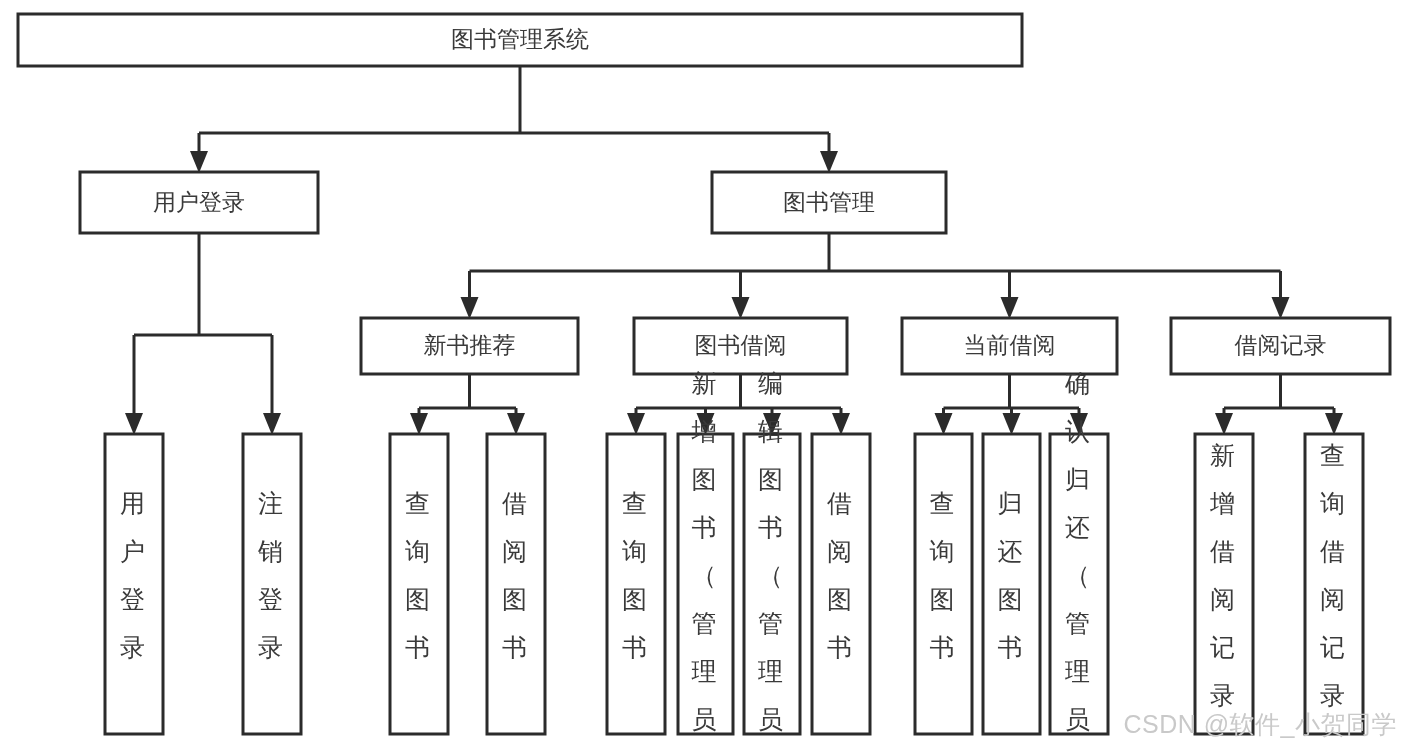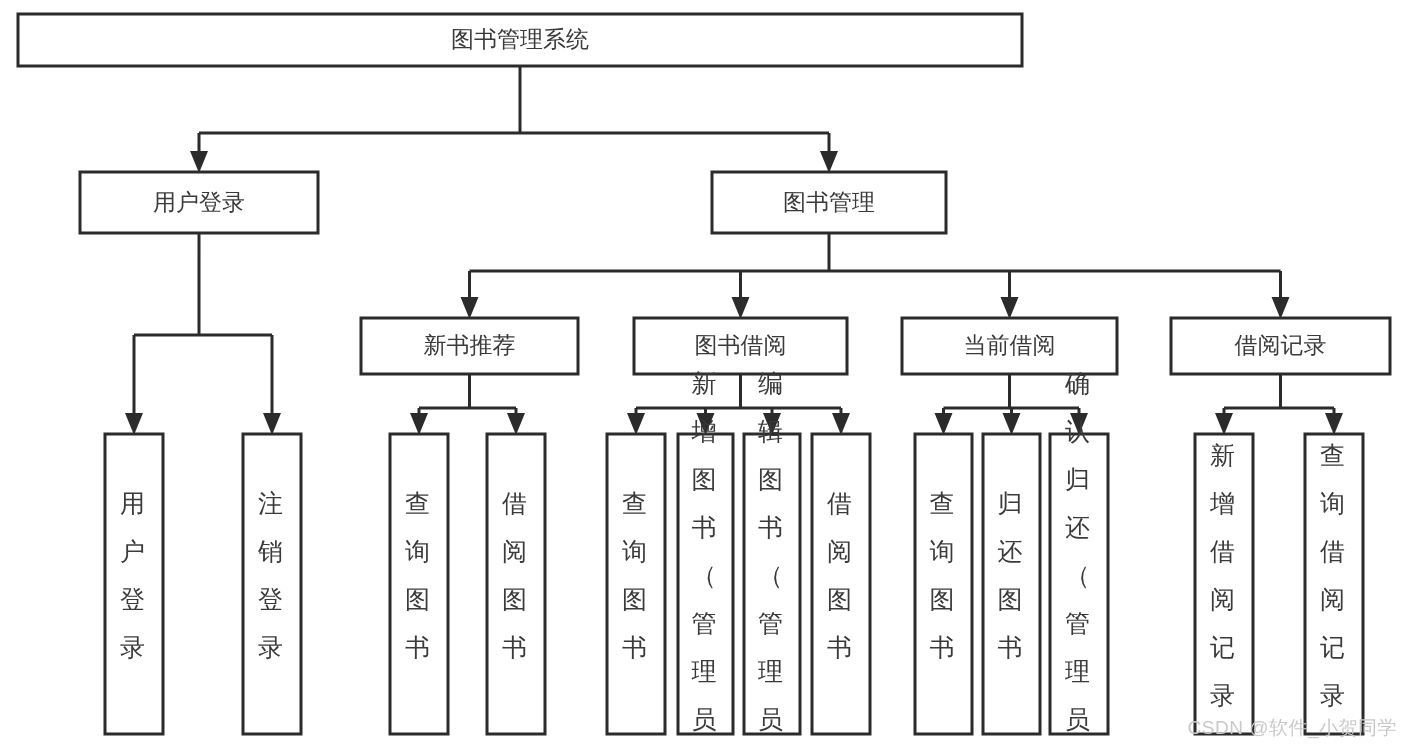--- a/index.html
+++ b/index.html
@@ -51,21 +51,21 @@
   }
   .arrow-head {
     fill: #2b2b2b;
     stroke: none;
   }
   .watermark {
     position: absolute;
     right: 8px;
     bottom: 6px;
     color: #c9c9c9;
-    font-size: 19px;
+    font-size: 25px;
     font-family: "Liberation Sans", "DejaVu Sans", sans-serif;
     white-space: nowrap;
     letter-spacing: 0.5px;
     pointer-events: none;
   }
 </style>
 </head>
 <body>
 
 <div id="stage">

